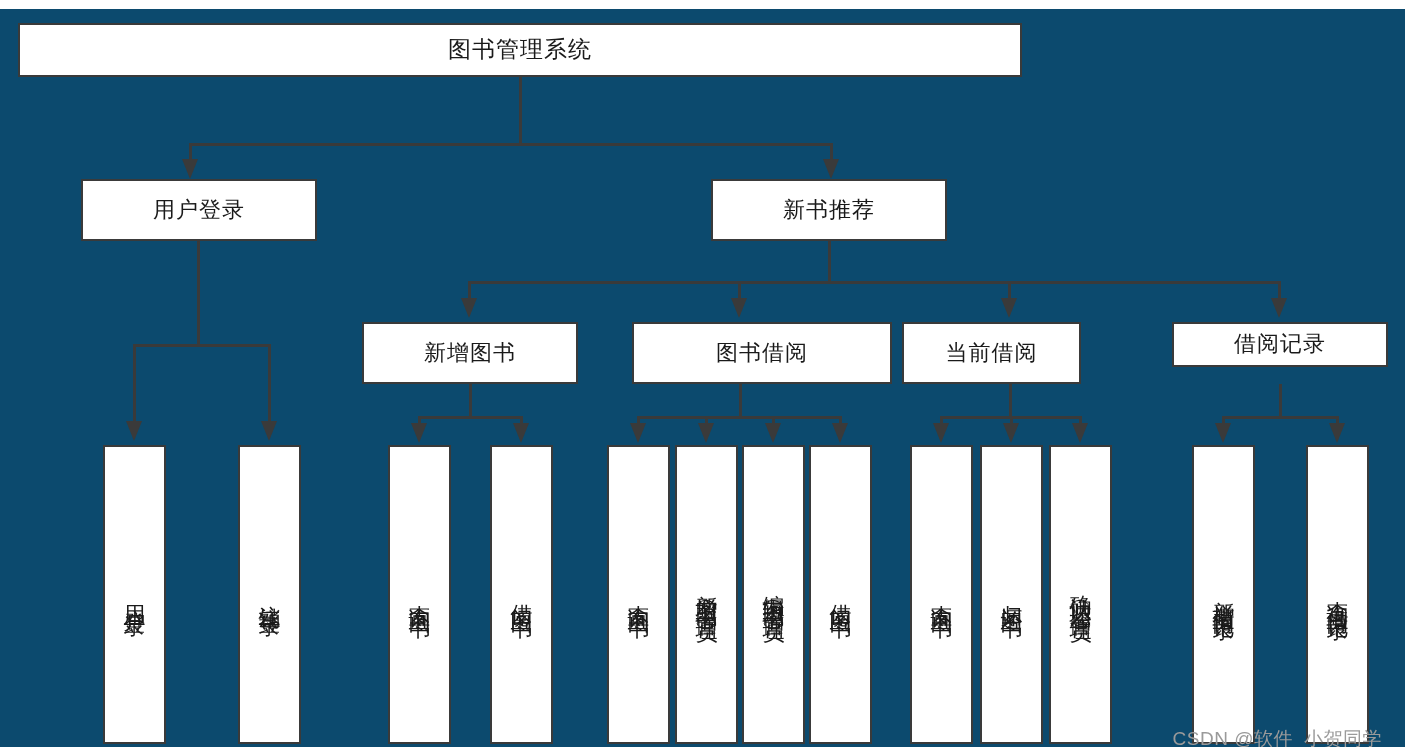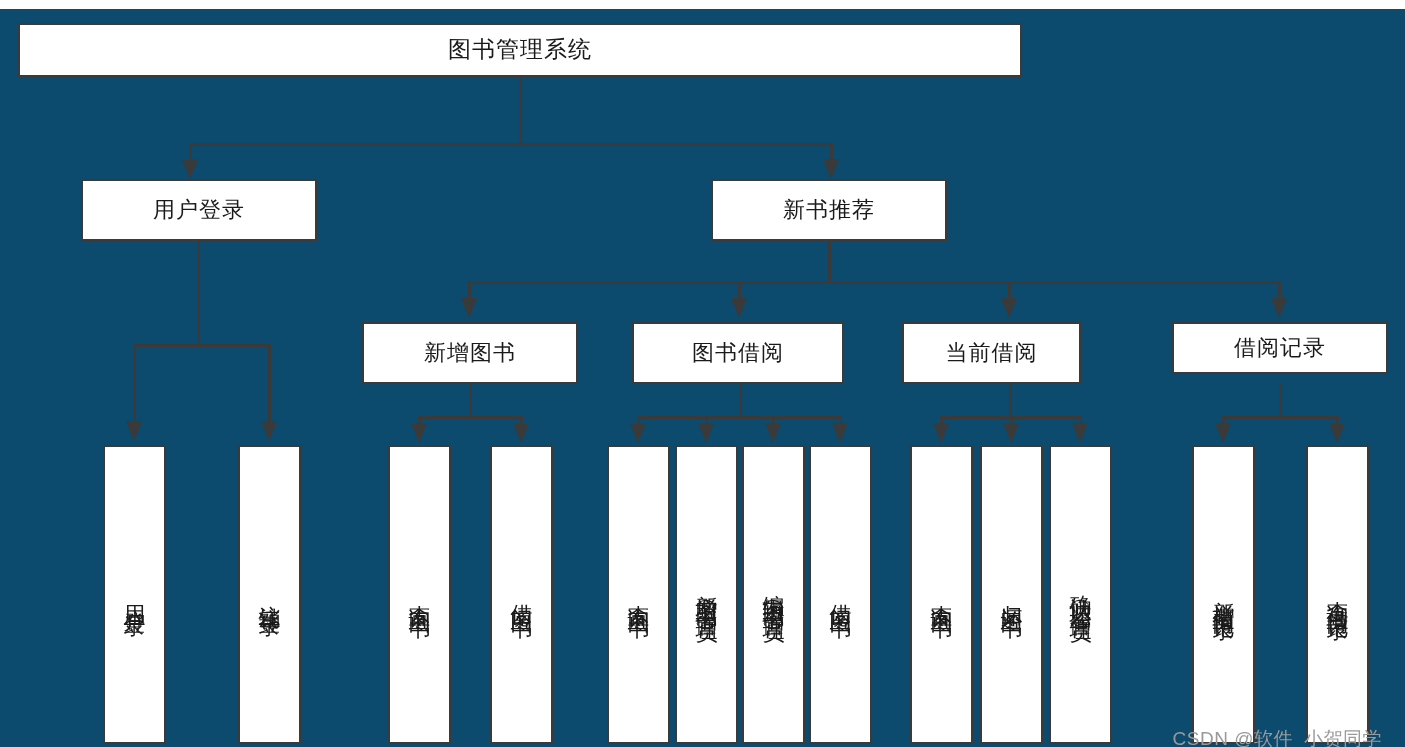--- a/index.html
+++ b/index.html
@@ -121,27 +121,27 @@
   <div class="ln vv" style="left:738px;top:272px;width:3px;height:20px;"></div>
   <div class="arrow" style="left:731px;top:289px;"></div>
   <div class="ln vv" style="left:1008px;top:272px;width:3px;height:20px;"></div>
   <div class="arrow" style="left:1001px;top:289px;"></div>
   <div class="ln vv" style="left:1278px;top:272px;width:3px;height:20px;"></div>
   <div class="arrow" style="left:1271px;top:289px;"></div>
 
   <div class="node h" style="left:362px;top:313px;width:216px;height:62px;">
     <span class="lbl">新增图书</span>
   </div>
-  <div class="node h" style="left:632px;top:313px;width:212px;height:62px;">
+  <div class="node h" style="left:632px;top:313px;width:260px;height:62px;">
     <span class="lbl">图书借阅</span>
   </div>
   <div class="node h" style="left:902px;top:313px;width:179px;height:62px;">
     <span class="lbl">当前借阅</span>
   </div>
-  <div class="node h" style="left:1172px;top:313px;width:216px;height:52px;">
+  <div class="node h" style="left:1172px;top:313px;width:216px;height:45px;">
     <span class="lbl">借阅记录</span>
   </div>
 
   <div class="ln vv" style="left:469px;top:375px;width:3px;height:32px;"></div>
   <div class="ln hh" style="left:418px;top:407px;width:105px;height:3px;"></div>
   <div class="ln vv" style="left:418px;top:407px;width:3px;height:10px;"></div>
   <div class="arrow" style="left:411px;top:414px;"></div>
   <div class="ln vv" style="left:520px;top:407px;width:3px;height:10px;"></div>
   <div class="arrow" style="left:513px;top:414px;"></div>
 

